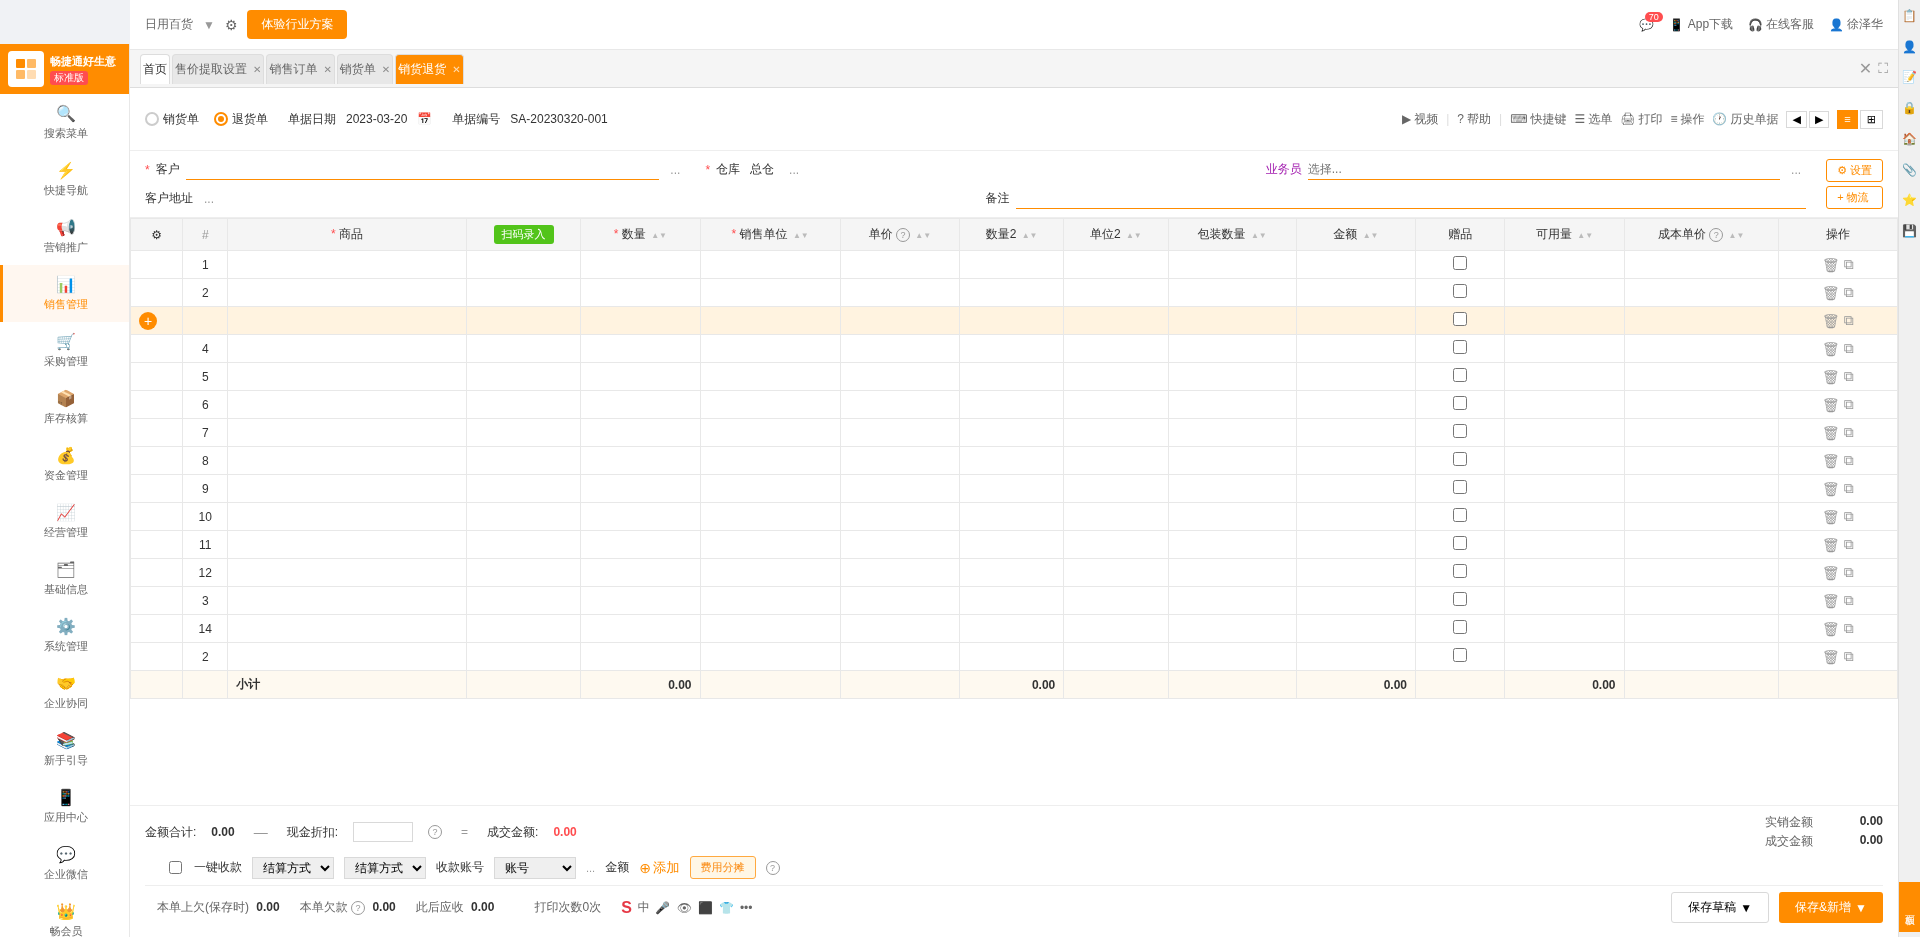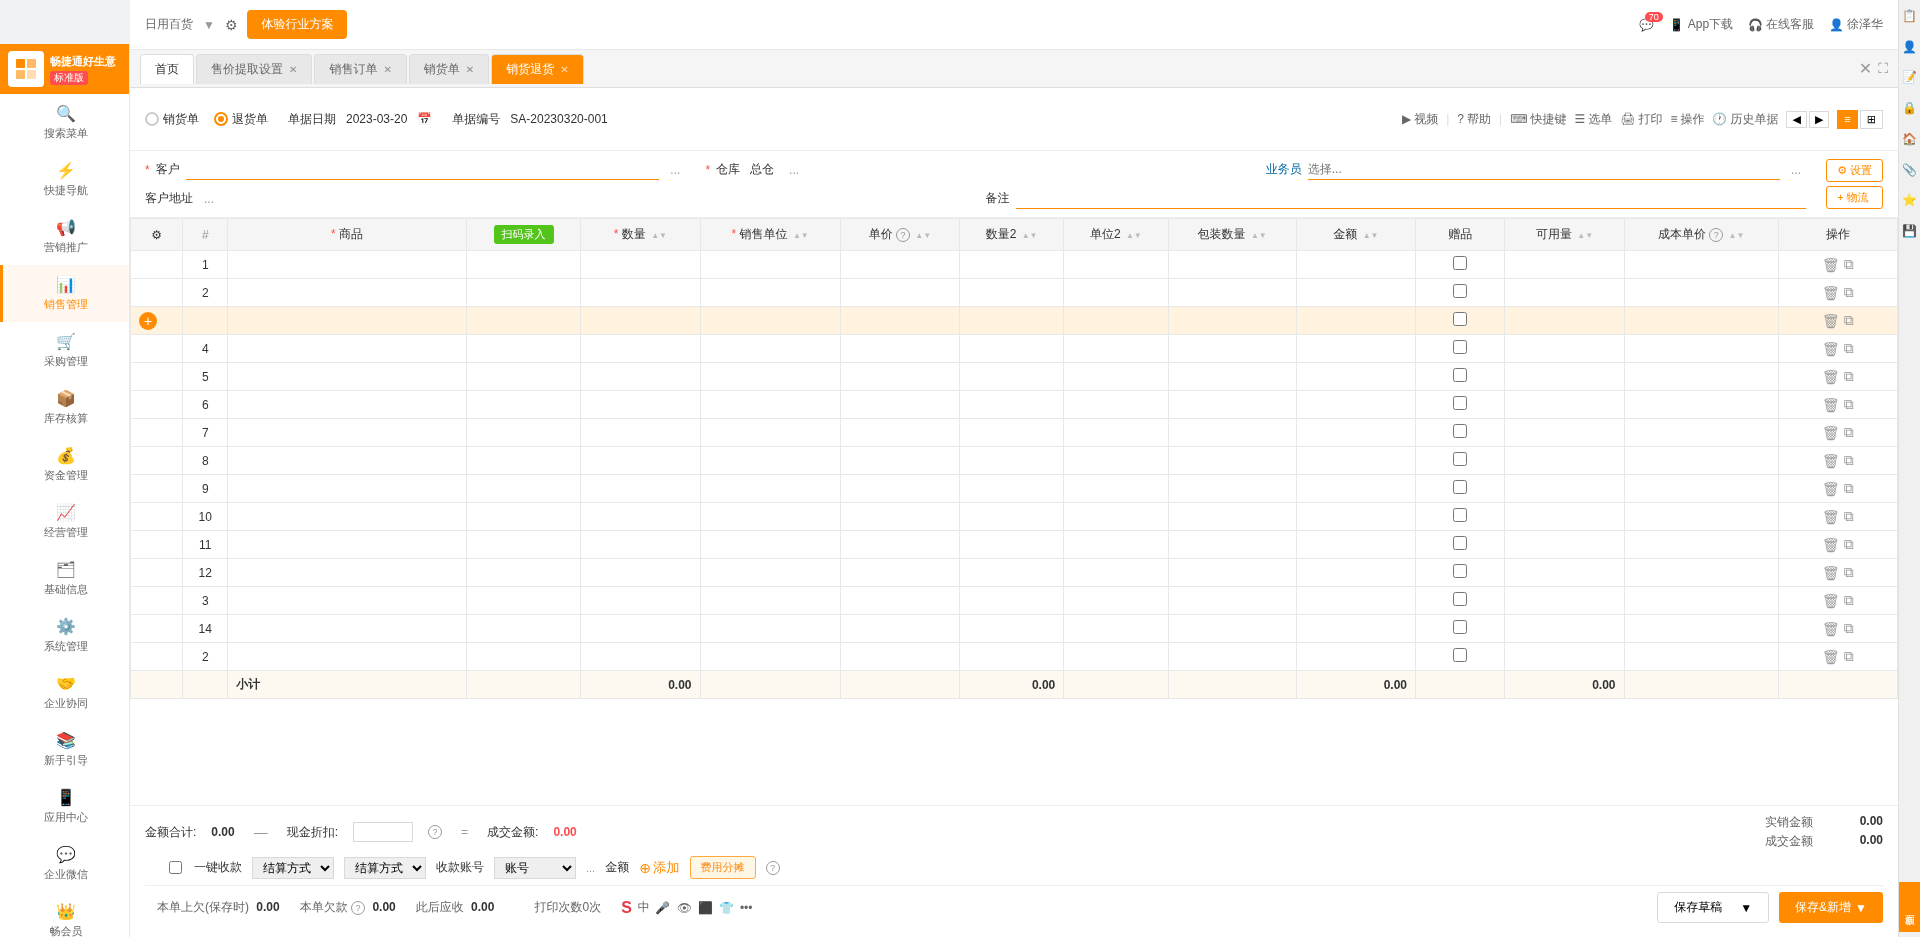--- a/index.html
+++ b/index.html
@@ -21,21 +21,21 @@
     .topbar { height: 50px; background: #fff; display: flex; align-items: center; padding: 0 15px; border-bottom: 1px solid #e8e8e8; justify-content: space-between; }
     .topbar-left { display: flex; align-items: center; gap: 10px; }
     .topbar-right { display: flex; align-items: center; gap: 15px; color: #666; font-size: 12px; }
     .topbar-msg { position: relative; cursor: pointer; }
     .topbar-badge { position: absolute; top: -6px; right: -8px; background: #ff4d4f; color: #fff; font-size: 9px; border-radius: 8px; padding: 0 4px; }
     .experience-btn { background: #ff8c00; color: #fff; border: none; padding: 6px 14px; border-radius: 4px; cursor: pointer; font-size: 12px; }
     .gear-icon-topbar { color: #666; cursor: pointer; font-size: 14px; }
 
     
     .tabs { height: 38px; background: #f5f5f5; display: flex; align-items: center; padding: 0 10px; border-bottom: 1px solid #ddd; gap: 2px; }
-    .tab { padding: 6px 14px; background: #e8e8e8; border-radius: 4px 4px 0 0; cursor: pointer; font-size: 12px; color: #666; display: flex; align-items: center; gap: 4px; border: 1px solid #ddd; border-bottom: none; }
+    .tab { padding: 6px 2px; background: #e8e8e8; border-radius: 4px 4px 0 0; cursor: pointer; font-size: 12px; color: #666; display: flex; align-items: center; gap: 4px; border: 1px solid #ddd; border-bottom: none; }
     .tab.active { background: #ff8c00; color: #fff; }
     .tab-close { font-size: 10px; margin-left: 2px; opacity: 0.7; }
     .tab-home { background: #fff; color: #333; }
 
     
     .content { flex: 1; background: #fff; overflow: hidden; display: flex; flex-direction: column; }
 
     
     .form-header { padding: 8px 15px; border-bottom: 1px solid #eee; display: flex; align-items: center; gap: 20px; flex-wrap: wrap; }
     .radio-group { display: flex; align-items: center; gap: 15px; }
@@ -72,21 +72,21 @@
     
     .bottom-section { border-top: 1px solid #eee; padding: 8px 15px; }
     .summary-row { display: flex; align-items: center; gap: 15px; font-size: 12px; color: #333; }
     .payment-row { display: flex; align-items: center; gap: 10px; padding: 6px 0; border-bottom: 1px solid #eee; }
     .checkbox-label { display: flex; align-items: center; gap: 12px; padding-left: 24px; }
     .payment-btn { background: #fff7e6; border: 1px solid #ffa940; color: #fa8c16; padding: 3px 10px; border-radius: 3px; cursor: pointer; font-size: 11px; }
     .add-btn { background: none; border: none; color: #ff8c00; cursor: pointer; display: flex; align-items: center; gap: 2px; }
     .footer-bar { display: flex; align-items: center; justify-content: space-between; padding: 6px 0; }
     .footer-info { display: flex; gap: 20px; font-size: 12px; color: #666; margin-left: 12px; }
     .footer-actions { display: flex; gap: 10px; }
-    .btn-save-draft { border: 1px solid #d9d9d9; background: #fff; padding: 6px 16px; border-radius: 3px; cursor: pointer; font-size: 12px; display: flex; align-items: center; gap: 18px; }
+    .btn-save-draft { border: 1px solid #d9d9d9; background: #fff; padding: 6px 16px; border-radius: 3px; cursor: pointer; font-size: 12px; display: flex; align-items: center; gap: 4px; }
     .btn-save-new { background: #ff8c00; color: #fff; border: none; padding: 6px 16px; border-radius: 3px; cursor: pointer; font-size: 12px; display: flex; align-items: center; gap: 4px; }
     .amount-row { display: flex; justify-content: space-between; gap: 20px; }
     .amount-label { color: #666; }
     .amount-value { color: #333; font-weight: bold; min-width: 50px; text-align: right; }
 
     
     .right-sidebar { width: 22px; background: #f0f0f0; display: flex; flex-direction: column; align-items: center; padding: 5px 0; gap: 8px; border-left: 1px solid #e0e0e0; }
     .right-icon { font-size: 12px; color: #999; cursor: pointer; writing-mode: vertical-rl; padding: 4px 2px; }
 
     
@@ -325,21 +325,21 @@
             <input class="input-field" type="text" style="width: 180px;">
             <span class="input-dots">...</span>
           </div>
           <div class="input-group">
             <span style="color:#ff4d4f;">*</span>
             <span style="color:#333;">仓库</span>
             <span style="color:#333;margin:0 4px;">总仓</span>
             <span class="input-dots">...</span>
           </div>
           <div class="input-group">
-            <span style="color:#0369a1;text-align:right;">业务员</span>
+            <span style="color:#a21caf;text-align:right;">业务员</span>
             <input class="input-field" type="text" style="width: 150px;" placeholder="选择...">
             <span class="input-dots">...</span>
           </div>
         </div>
         <div style="display:flex;gap:20px;align-items:center;">
           <div class="input-group">
             <span style="color:#333;">客户地址</span>
             <span class="input-dots">...</span>
           </div>
           <div class="input-group">

